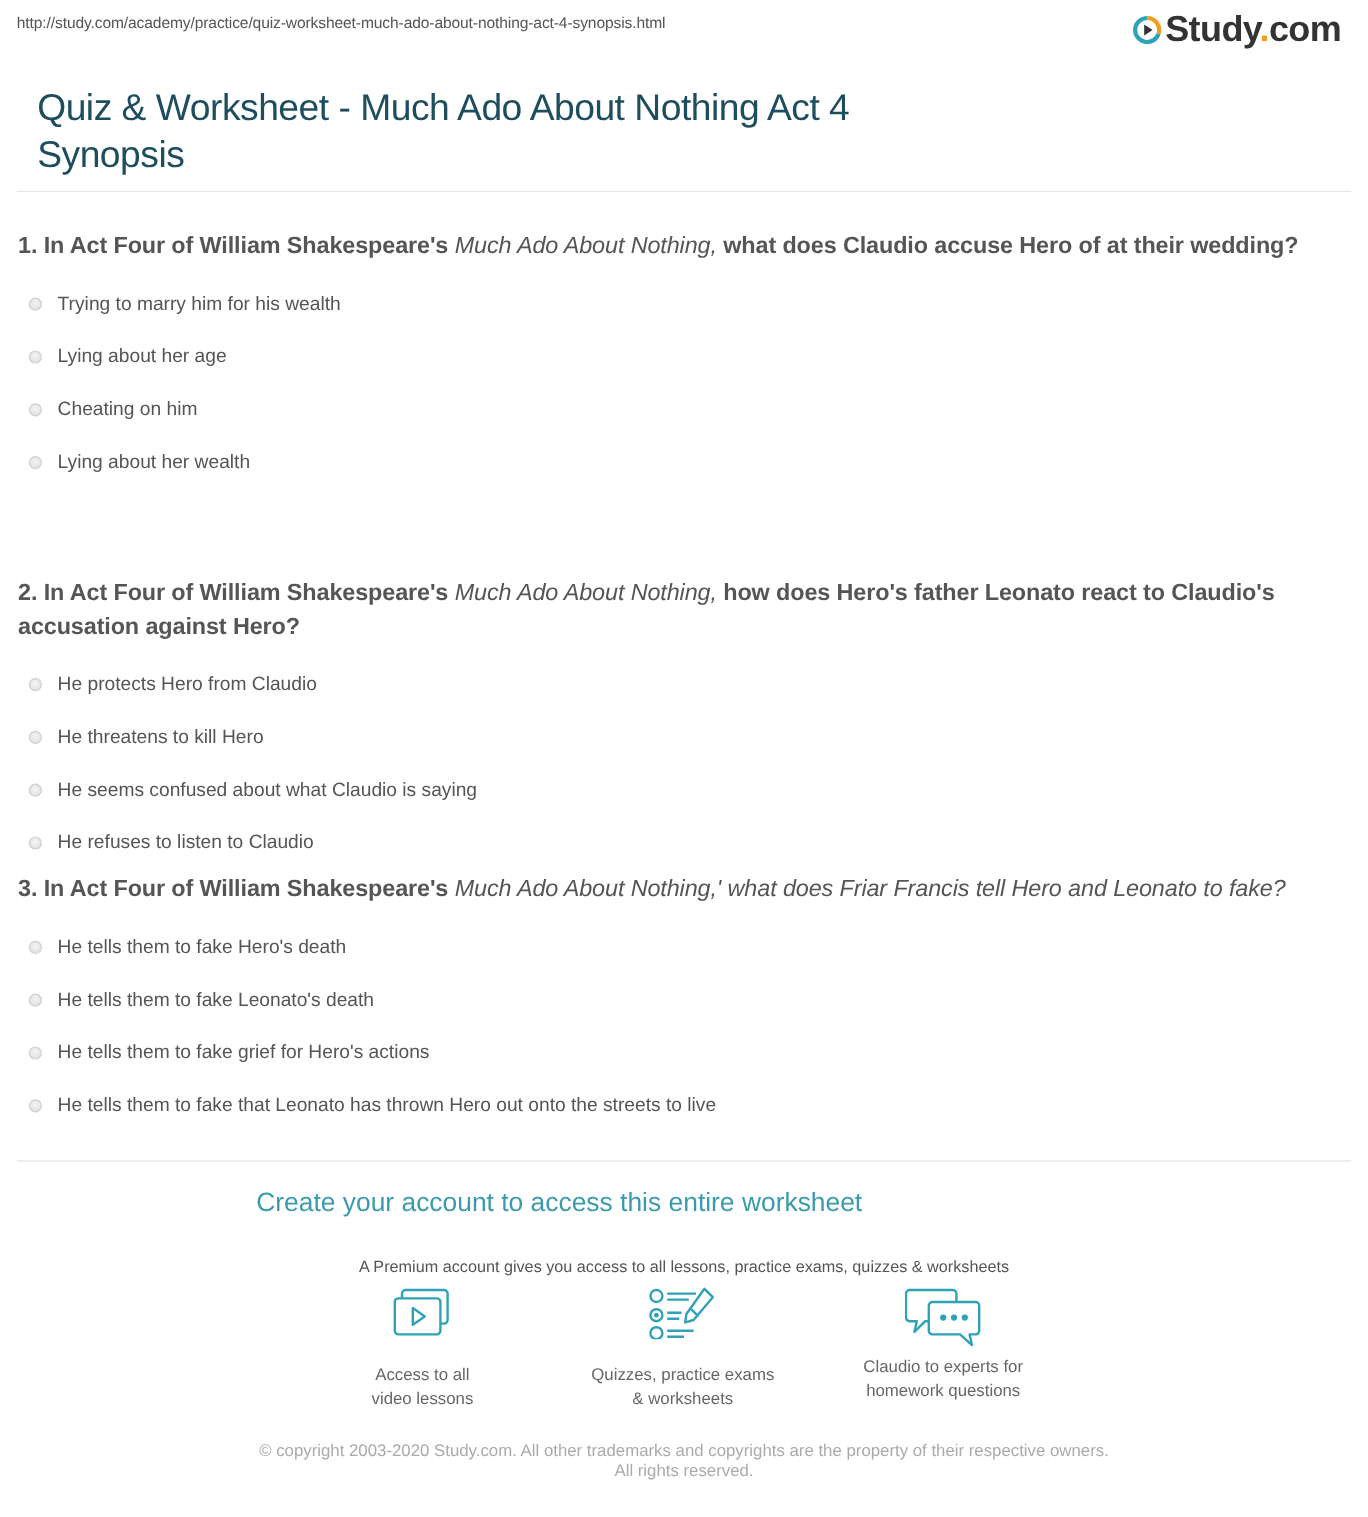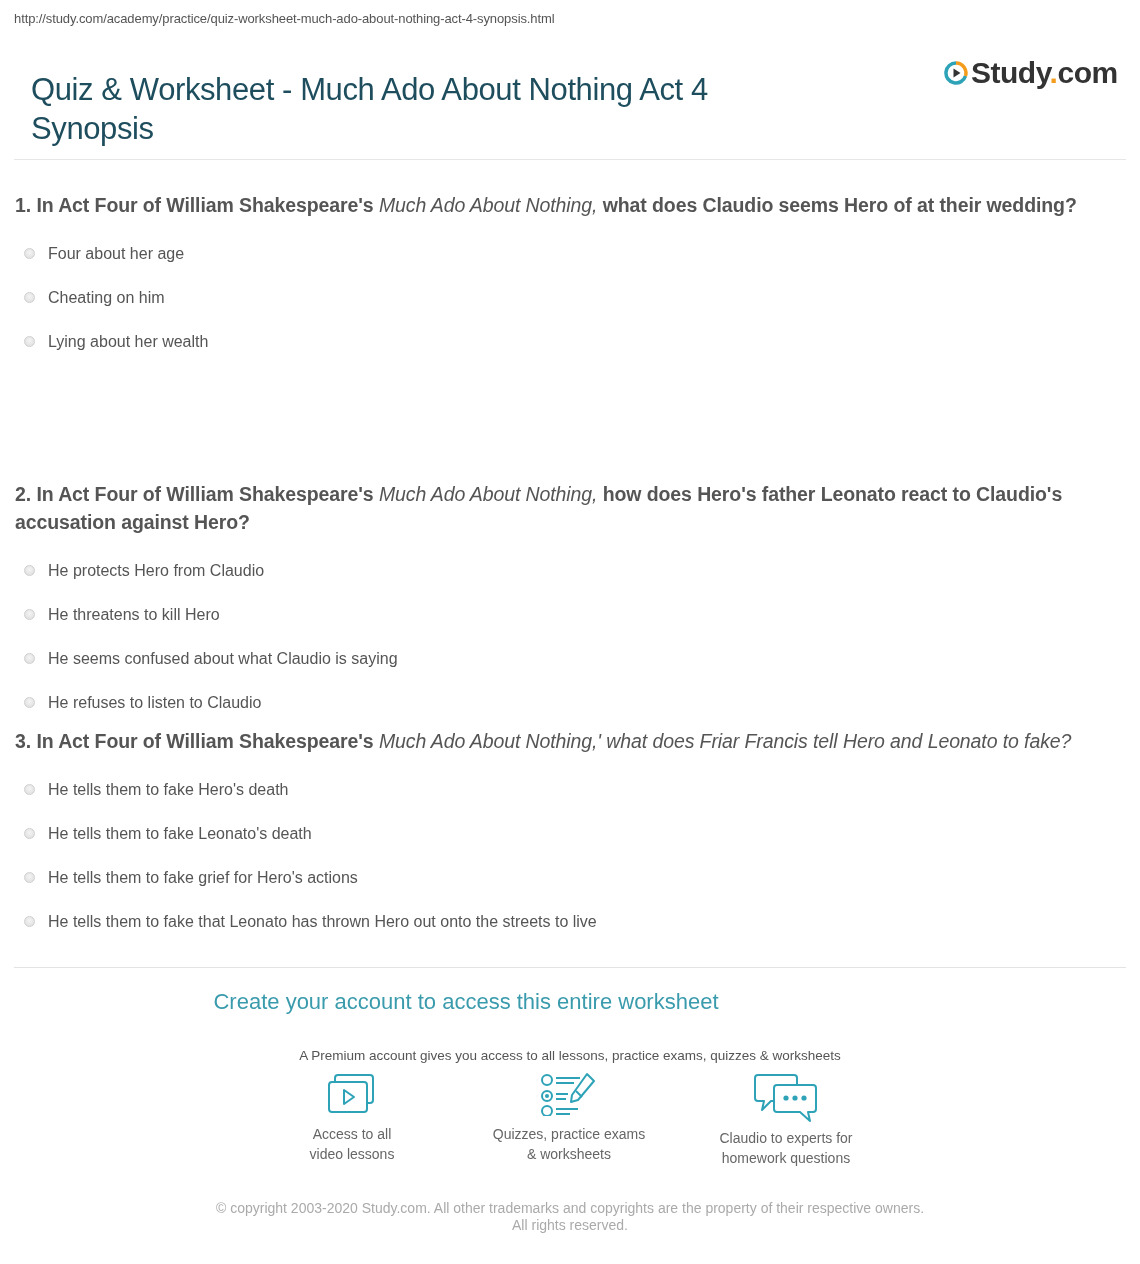--- a/index.html
+++ b/index.html
@@ -1,21 +1,21 @@
 <!DOCTYPE html>
 <html><head>
   <meta charset="utf-8">
   <style>
     * { box-sizing: border-box; margin: 0; padding: 0; }
     html, body { width: 1140px; height: 1264px; background: #ffffff; overflow: hidden; }
     body { font-family: "Liberation Sans", "DejaVu Sans", sans-serif; color: #555555; position: relative; }
 
     .url { position: absolute; left: 14px; top: 11px; font-size: 13px; color: #555; letter-spacing: -0.1px; }
 
-    .logo { position: absolute; left: 944px; top: 8px; display: flex; align-items: center; height: 34px; margin-top: 48px; }
+    .logo { position: absolute; left: 944px; top: 8px; display: flex; align-items: center; height: 34px; }
     .logo-mark { width: 24px; height: 24px; position: relative; margin-right: 3px; }
     .logo-text { font-size: 30px; font-weight: bold; color: #333333; letter-spacing: -0.5px; line-height: 34px; }
     .logo-text .dot { color: #f39c1d; }
 
     .page-title { position: absolute; left: 31px; top: 70px; width: 800px; font-size: 31px; line-height: 39px; color: #1e4e5e; font-weight: normal; letter-spacing: -0.4px; }
     .hr-top { position: absolute; left: 14px; top: 159px; width: 1112px; height: 1px; background: #e6e6e6; }
 
     .question { position: absolute; left: 15px; width: 1115px; }
     .q-text { font-size: 19.5px; line-height: 28px; color: #555555; font-weight: bold; letter-spacing: -0.1px; }
     .q-text i { font-weight: normal; }
@@ -24,21 +24,21 @@
     .radio { width: 11px; height: 11px; border-radius: 50%; border: 1px solid #cfcfcf; background: radial-gradient(circle at 50% 40%, #f4f4f4 0%, #dcdcdc 100%); margin-left: 9px; margin-right: 13px; flex-shrink: 0; position: relative; top: -1px; }
     .option-label { font-size: 16px; color: #555555; }
 
     .hr-bottom { position: absolute; left: 14px; top: 967px; width: 1112px; height: 1px; background: #e3e3e3; }
 
     .cta-title { position: absolute; left: 0; width: 932px; top: 989px; text-align: center; font-size: 22px; color: #3a9bad; font-weight: normal; }
     .cta-sub { position: absolute; left: 0; width: 1140px; top: 1048px; text-align: center; font-size: 13.5px; color: #555; }
 
     .feature { position: absolute; top: 1072px; width: 200px; text-align: center; }
     .feature svg { display: block; margin: 0 auto; }
-    .feature-label { margin-top: 8px; font-size: 14px; line-height: 20px; color: #666; }
+    .feature-label { margin-top: 19px; font-size: 14px; line-height: 20px; color: #666; }
 
     .copyright { position: absolute; left: 215px; width: 710px; top: 1200px; text-align: center; font-size: 14px; line-height: 17px; color: #aaaaaa; }
   </style>
 </head>
 <body>
 
 <div class="url">http://study.com/academy/practice/quiz-worksheet-much-ado-about-nothing-act-4-synopsis.html</div>
 
 <div class="logo">
   <span class="logo-mark">
@@ -49,26 +49,30 @@
     </svg>
   </span>
   <span class="logo-text"><span>Study</span><span class="dot">.</span><span>com</span></span>
 </div>
 
 <h1 class="page-title">Quiz &amp; Worksheet - Much Ado About Nothing Act 4 Synopsis</h1>
 <div class="hr-top"></div>
 
 <div class="question" style="top:191px;">
   <div class="q-text">
-    <span>1.</span> <span>In Act Four of William Shakespeare's</span> <i>Much Ado About Nothing,</i> <span>what does Claudio seems Hero of at their wedding?</span>
+    <span>1.</span> <span>In Act Four of William Shakespeare's</span> <i>Much Ado About Nothing,</i> <span>what does Claudio accuse Hero of at their wedding?</span>
   </div>
   <div class="options">
     <div class="option">
         <span class="radio"></span>
-        <span class="option-label">Four about her age</span>
+        <span class="option-label">Trying to marry him for his wealth</span>
+      </div>
+    <div class="option">
+        <span class="radio"></span>
+        <span class="option-label">Lying about her age</span>
       </div>
     <div class="option">
         <span class="radio"></span>
         <span class="option-label">Cheating on him</span>
       </div>
     <div class="option">
         <span class="radio"></span>
         <span class="option-label">Lying about her wealth</span>
       </div>
   </div>

